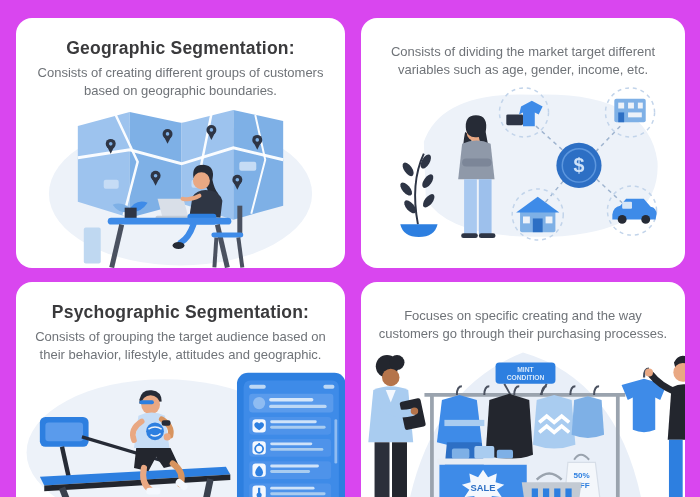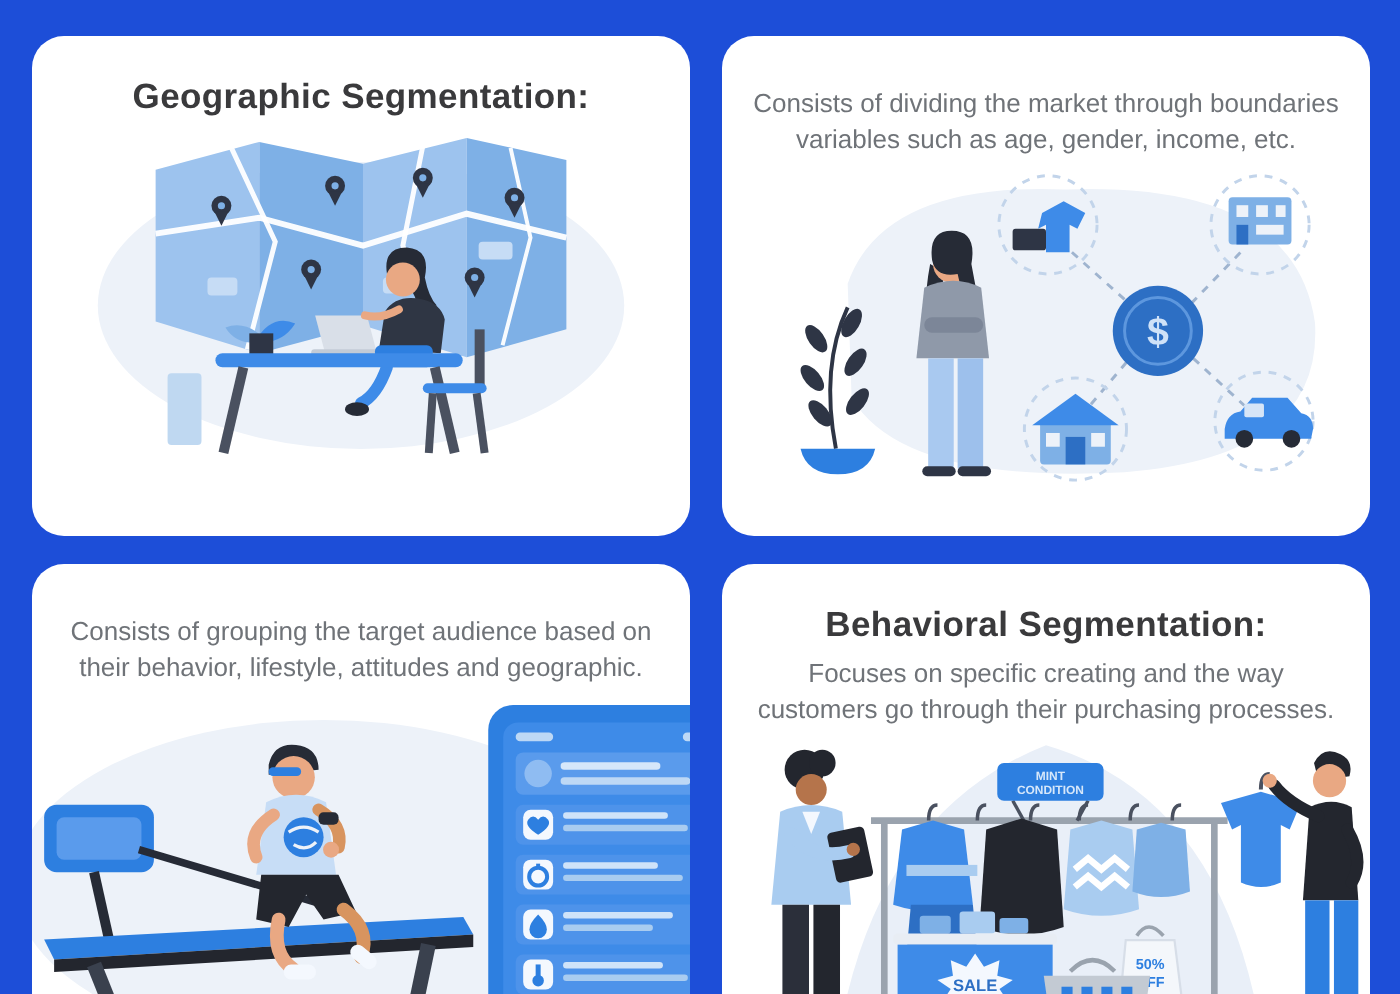--- a/index.html
+++ b/index.html
@@ -1,18 +1,18 @@
 <!DOCTYPE html>
 <html><head>
 <meta charset="utf-8">
 <style>
   html,body { margin:0; padding:0; }
   .canvas {
     width:700px; height:497px;
-    background:#1d4ed8;
+    background:#d946ef;
     position:relative; overflow:hidden;
     font-family:"Liberation Sans", sans-serif;
   }
   .grid {
     position:absolute; left:16px; top:18px;
     display:grid;
     grid-template-columns:329px 324px;
     grid-template-rows:250px 250px;
     gap:14px 16px;
   }
@@ -39,20 +39,21 @@
   svg text { font-family:"Liberation Sans", sans-serif; }
 </style>
 </head>
 <body>
 
 <div class="canvas">
   <div class="grid">
 
     <div class="card">
       <h2 class="card-title">Geographic Segmentation:</h2>
+      <p class="card-desc">Consists of creating different groups of customers based on geographic boundaries.</p>
       <div class="card-illustration">
         <svg viewBox="0 0 330 168" preserveAspectRatio="xMidYMin meet">
           <ellipse cx="165" cy="92" rx="132" ry="72" fill="#EDF2F9"></ellipse>
           <g>
             <polygon points="62,24 114,10 114,116 62,100" fill="#9DC3EE"></polygon>
             <polygon points="114,10 166,21 166,102 114,116" fill="#7EB0E6"></polygon>
             <polygon points="166,21 218,8 218,118 166,102" fill="#9DC3EE"></polygon>
             <polygon points="218,8 268,19 268,104 218,118" fill="#7EB0E6"></polygon>
             <polyline points="62,56 114,48 166,62 218,46 268,58" stroke="#FFFFFF" stroke-width="3" fill="none" opacity="0.95"></polyline>
             <polyline points="100,13 122,60 108,114" stroke="#FFFFFF" stroke-width="2.5" fill="none" opacity="0.95"></polyline>
@@ -114,21 +115,21 @@
             <rect x="222" y="104" width="5" height="30" fill="#4A5160"></rect>
             <rect x="196" y="131" width="32" height="5" rx="2.5" fill="#3E8BE8"></rect>
             <line x1="201" y1="136" x2="199" y2="166" stroke="#4A5160" stroke-width="4"></line>
             <line x1="223" y1="136" x2="227" y2="166" stroke="#4A5160" stroke-width="4"></line>
           </g>
         </svg>
       </div>
     </div>
 
     <div class="card">
-      <p class="card-desc">Consists of dividing the market through boundaries variables such as age, gender, income, etc.</p>
+      <p class="card-desc">Consists of dividing the market target different variables such as age, gender, income, etc.</p>
       <div class="card-illustration">
         <svg viewBox="0 0 330 168" preserveAspectRatio="xMidYMin meet">
           <path d="M64,62 Q82,10 175,14 Q292,10 302,82 Q306,150 205,158 Q92,164 66,120 Z" fill="#EDF2F9"></path>
           <g>
             <path d="M58,146 q-8,-42 6,-72" stroke="#2E3545" stroke-width="2" fill="none"></path>
             <ellipse cx="48" cy="90" rx="4" ry="8" fill="#2E3545" transform="rotate(-35 48 90)"></ellipse>
             <ellipse cx="66" cy="82" rx="4" ry="8" fill="#2E3545" transform="rotate(30 66 82)"></ellipse>
             <ellipse cx="46" cy="110" rx="4" ry="8" fill="#2E3545" transform="rotate(-40 46 110)"></ellipse>
             <ellipse cx="68" cy="102" rx="4" ry="8" fill="#2E3545" transform="rotate(35 68 102)"></ellipse>
             <ellipse cx="50" cy="128" rx="4" ry="8" fill="#2E3545" transform="rotate(-40 50 128)"></ellipse>
@@ -184,20 +185,21 @@
             <path d="M256,136 q1,-8 8,-9 l6,-7 l18,0 l7,8 q6,1 6,8 l-1,5 l-44,0 z" fill="#3E8BE8"></path>
             <rect x="266" y="123" width="10" height="7" rx="1" fill="#D6E5F7"></rect>
             <circle cx="266" cy="141" r="4.5" fill="#262B36"></circle>
             <circle cx="290" cy="141" r="4.5" fill="#262B36"></circle>
           </g>
         </svg>
       </div>
     </div>
 
     <div class="card">
+      <h2 class="card-title">Psychographic Segmentation:</h2>
       <p class="card-desc">Consists of grouping the target audience based on their behavior, lifestyle, attitudes and geographic.</p>
       <div class="card-illustration">
         <svg viewBox="0 0 330 150" preserveAspectRatio="xMidYMin slice">
           <ellipse cx="150" cy="78" rx="124" ry="66" fill="#EDF2F9"></ellipse>
           <g>
             <rect x="216" y="6" width="98" height="160" rx="10" fill="#2D7FE0"></rect>
             <rect x="222" y="13" width="86" height="146" rx="6" fill="#3E8BE8"></rect>
             <rect x="227" y="17" width="15" height="3.5" rx="1.7" fill="#BDD8F5"></rect>
             <rect x="294" y="17" width="10" height="3.5" rx="1.7" fill="#BDD8F5"></rect>
             <rect x="227" y="25" width="76" height="17" rx="3" fill="#5A9BEC"></rect>
@@ -269,21 +271,20 @@
             <path d="M158,88 q11,8 7,19" stroke="#D8945F" stroke-width="5.5" fill="none" stroke-linecap="round"></path>
             <rect x="134" y="110" width="13" height="6" rx="3" fill="#F4F8FE"></rect>
             <rect x="160" y="104" width="12" height="6" rx="3" fill="#F4F8FE" transform="rotate(40 166 107)"></rect>
             <circle cx="153" cy="64" r="3.2" fill="#E9A883"></circle>
           </g>
         </svg>
       </div>
     </div>
 
     <div class="card">
-      <h2 class="card-title">Behavioral Segmentation:</h2>
       <p class="card-desc">Focuses on specific creating and the way customers go through their purchasing processes.</p>
       <div class="card-illustration">
         <svg viewBox="0 0 330 150" preserveAspectRatio="xMidYMin slice">
           <path d="M165,6 Q240,28 260,124 L74,124 Q94,34 165,6 Z" fill="#E9EFF8"></path>
           <g>
             <line x1="92" y1="40" x2="92" y2="160" stroke="#9AA3AE" stroke-width="3"></line>
             <line x1="241" y1="40" x2="241" y2="160" stroke="#9AA3AE" stroke-width="3"></line>
             <line x1="86" y1="40" x2="247" y2="40" stroke="#9AA3AE" stroke-width="3"></line>
             <line x1="150" y1="31" x2="155" y2="40" stroke="#4A5160" stroke-width="1.5"></line>
             <line x1="184" y1="31" x2="179" y2="40" stroke="#4A5160" stroke-width="1.5"></line>

